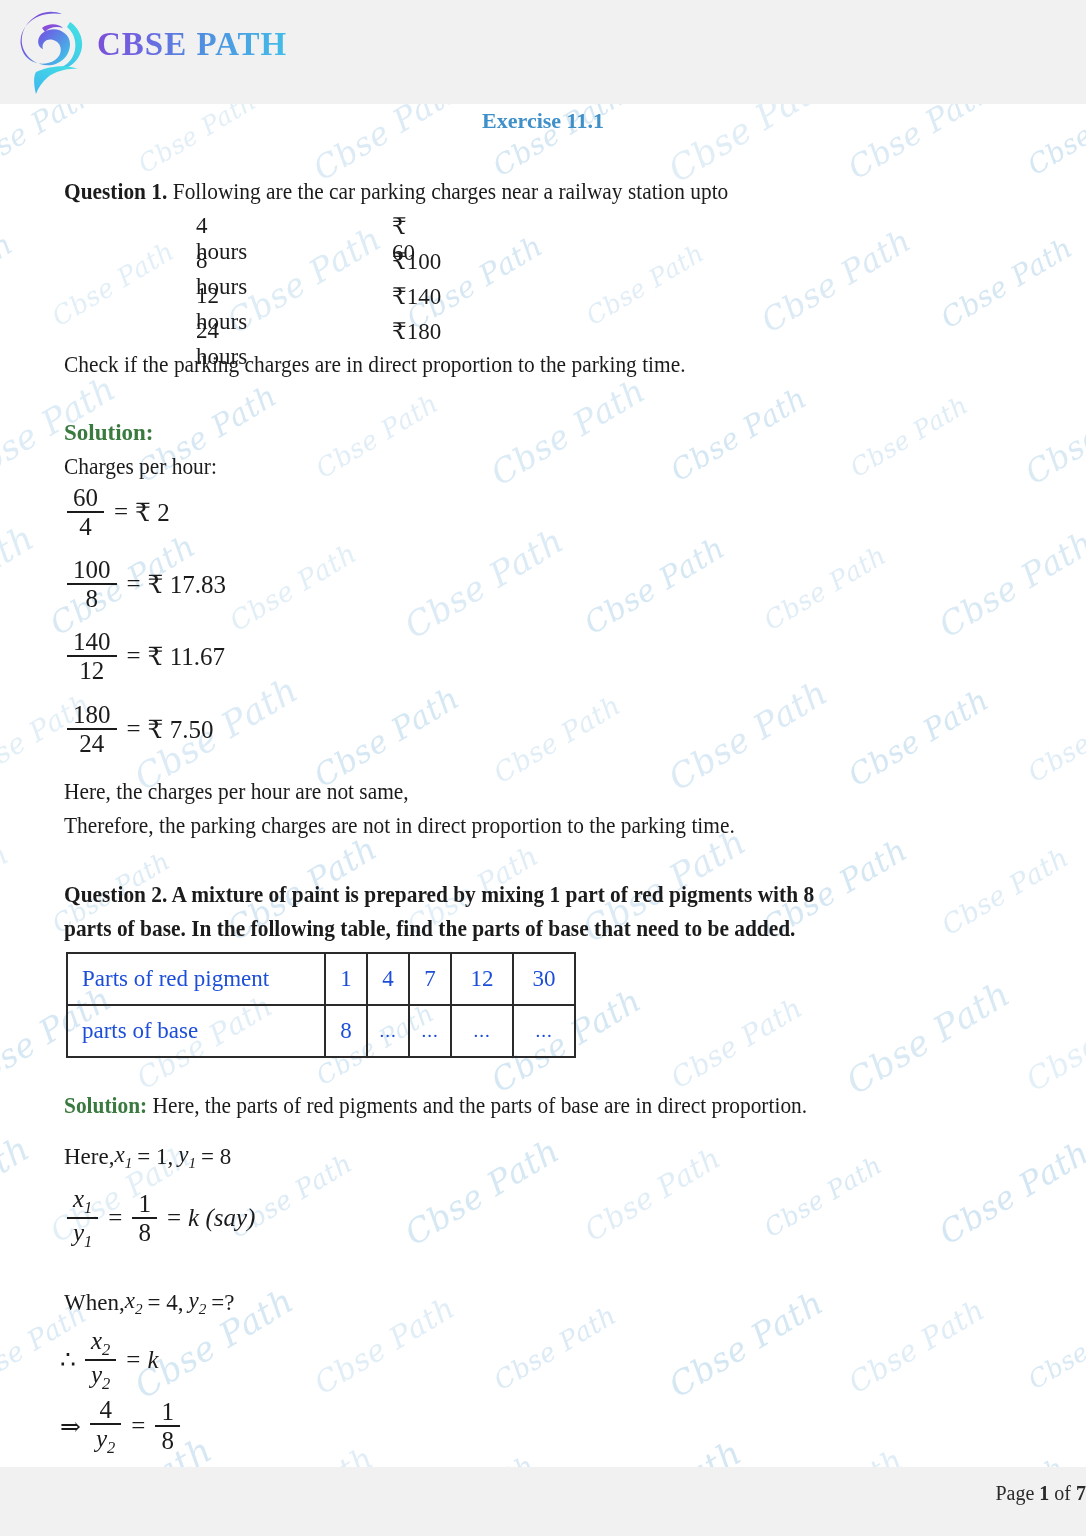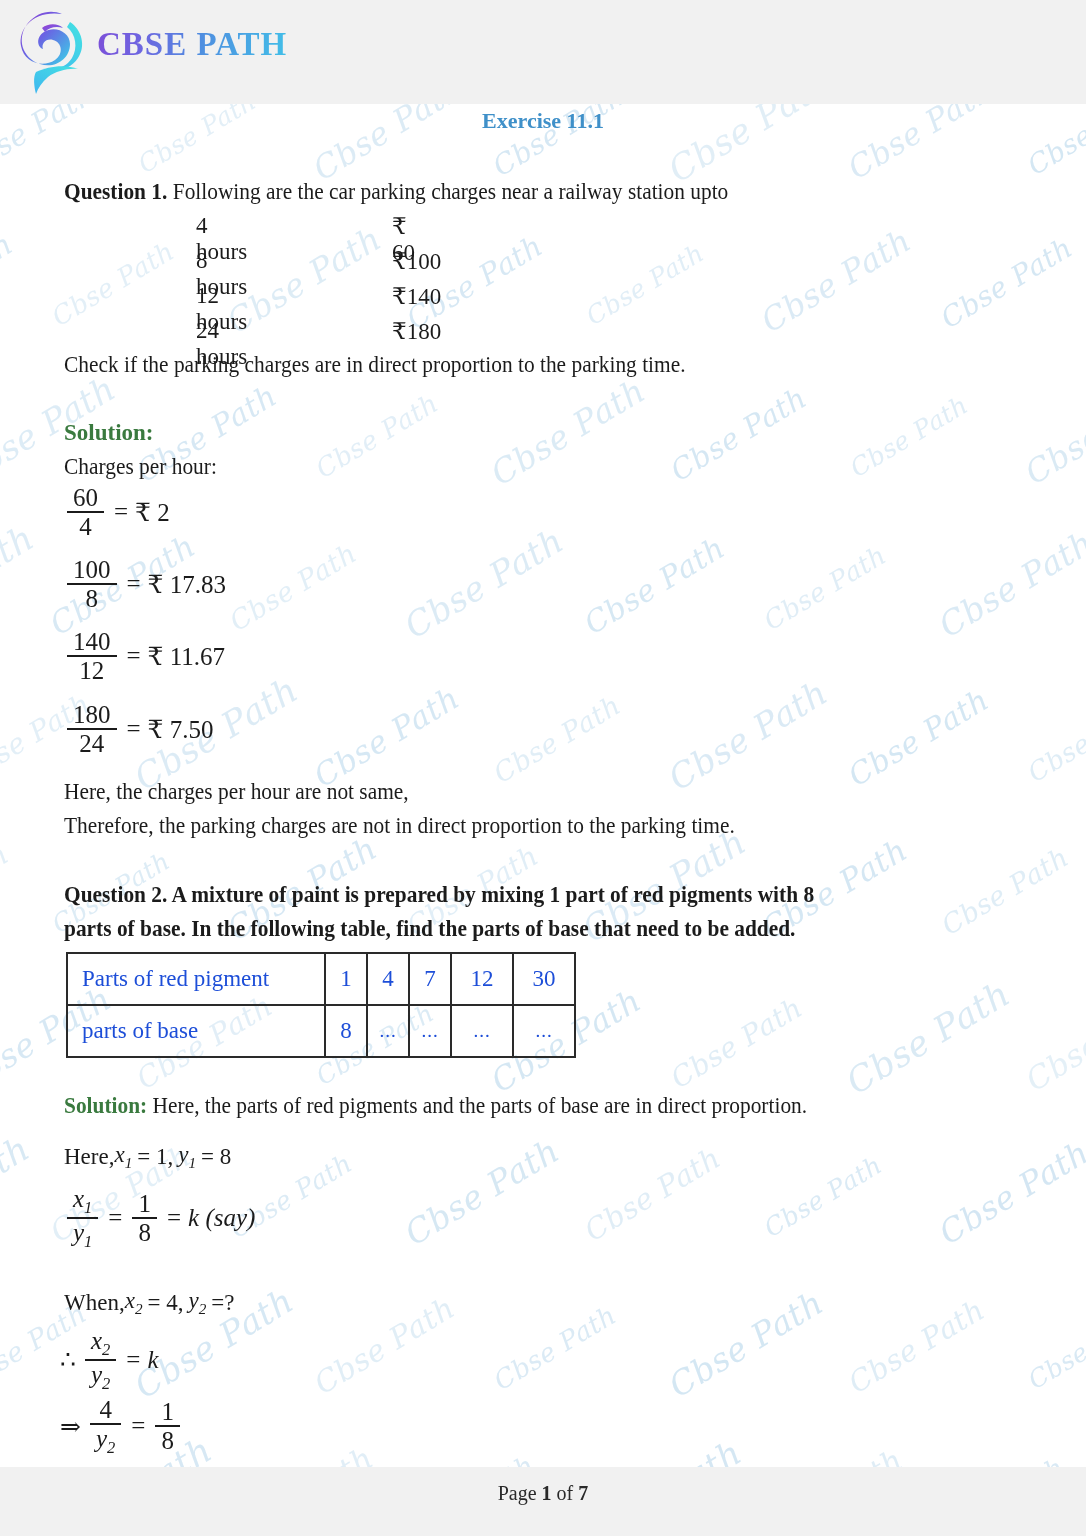--- a/index.html
+++ b/index.html
@@ -172,21 +172,21 @@
     width: 1086px;
     height: 69px;
     background: #f1f1f1;
     z-index: 4;
   }
   #footer-text {
     position: absolute;
     top: 1482px;
     left: 0;
     width: 1086px;
-    text-align: center;
+    text-align: right;
     font-size: 20px;
     color: #2a2a2a;
     z-index: 5;
   }
   #footer-text .pgnum { font-weight: bold; }
 </style>
 </head>
 <body>
 
 <div id="watermark-layer">

